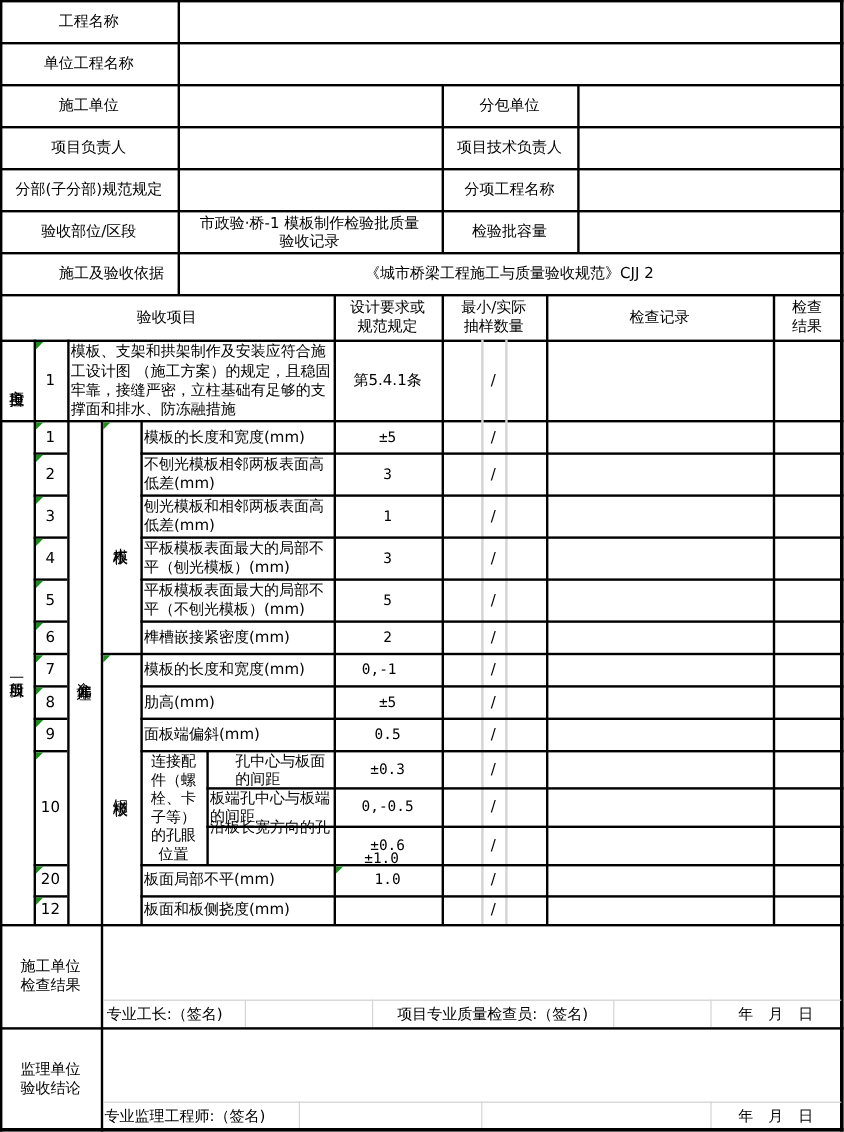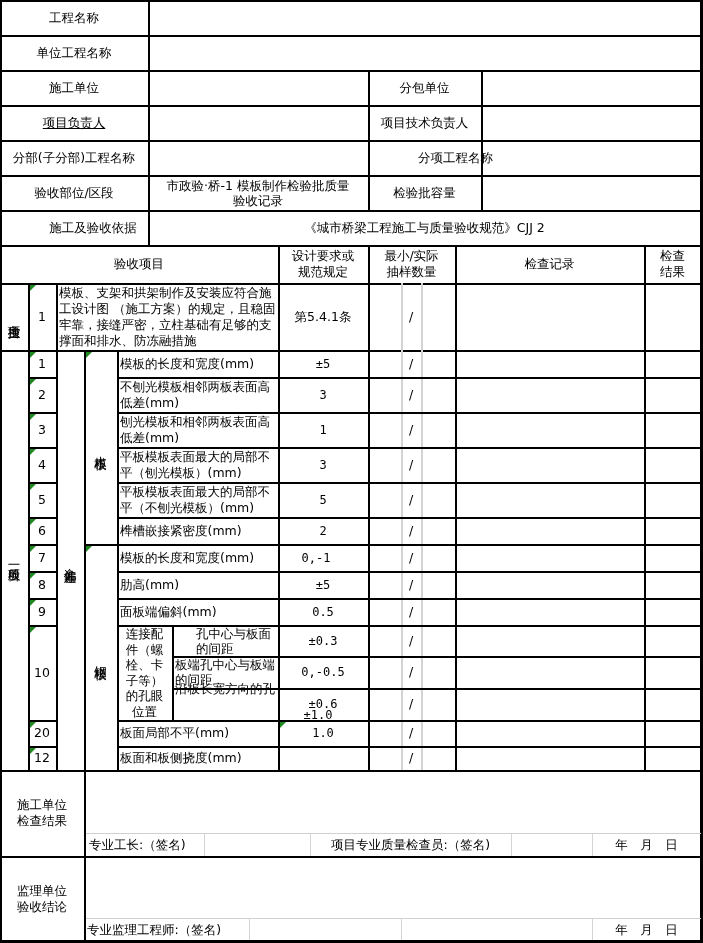--- a/index.html
+++ b/index.html
@@ -25,28 +25,28 @@
 <div class="c" style="left:148px;top:0;width:553px;height:35px;"></div>
 
 <div class="c" style="left:0;top:35px;width:148px;height:35px;">单位工程名称</div>
 <div class="c" style="left:148px;top:35px;width:553px;height:35px;"></div>
 
 <div class="c" style="left:0;top:70px;width:148px;height:35px;">施工单位</div>
 <div class="c" style="left:148px;top:70px;width:220px;height:35px;"></div>
 <div class="c" style="left:368px;top:70px;width:113px;height:35px;">分包单位</div>
 <div class="c" style="left:481px;top:70px;width:220px;height:35px;"></div>
 
-<div class="c" style="left:0;top:105px;width:148px;height:35px;text-decoration:underline;">项目负责人</div>
+<div class="c" style="left:0;top:105px;width:148px;height:35px;">项目负责人</div>
 <div class="c" style="left:148px;top:105px;width:220px;height:35px;"></div>
 <div class="c" style="left:368px;top:105px;width:113px;height:35px;">项目技术负责人</div>
 <div class="c" style="left:481px;top:105px;width:220px;height:35px;"></div>
 
-<div class="c" style="left:0;top:140px;width:148px;height:35px;">分部(子分部)工程名称</div>
+<div class="c" style="left:0;top:140px;width:148px;height:35px;">分部(子分部)规范规定</div>
 <div class="c" style="left:148px;top:140px;width:220px;height:35px;"></div>
-<div class="c" style="left:368px;top:140px;width:113px;height:35px;margin-left:31px;">分项工程名称</div>
+<div class="c" style="left:368px;top:140px;width:113px;height:35px;">分项工程名称</div>
 <div class="c" style="left:481px;top:140px;width:220px;height:35px;"></div>
 
 <div class="c" style="left:0;top:175px;width:148px;height:35px;">验收部位/区段</div>
 <div class="c stack" style="left:148px;top:175px;width:220px;height:35px;line-height:15px;">市政验·桥-1 模板制作检验批质量
 验收记录</div>
 <div class="c" style="left:368px;top:175px;width:113px;height:35px;">检验批容量</div>
 <div class="c" style="left:481px;top:175px;width:220px;height:35px;"></div>
 
 <div class="c" style="left:0;top:210px;width:148px;height:35px;margin-left:19px;">施工及验收依据</div>
 <div class="c" style="left:148px;top:210px;width:553px;height:35px;text-align:center;">《城市桥梁工程施工与质量验收规范》CJJ 2</div>

